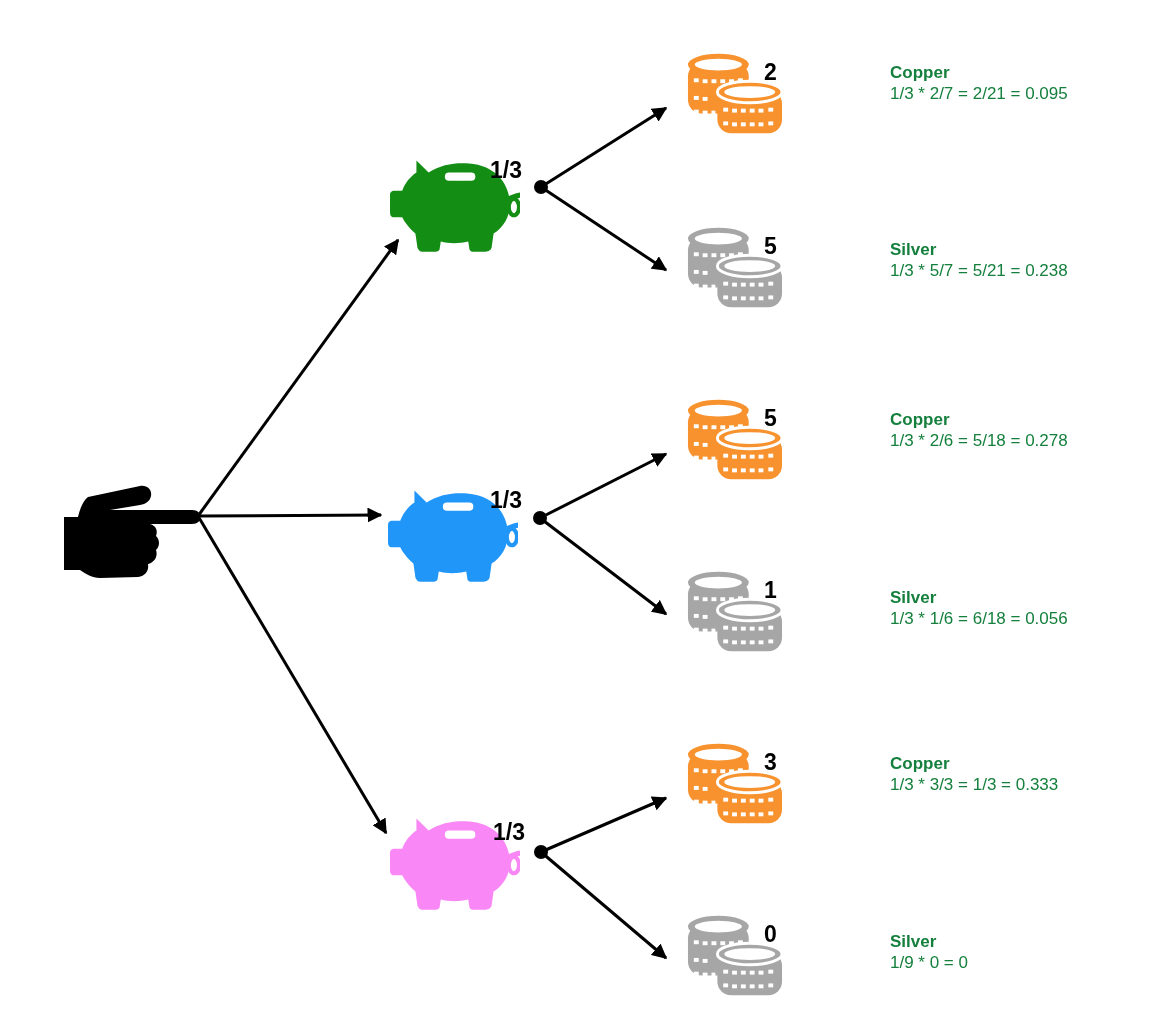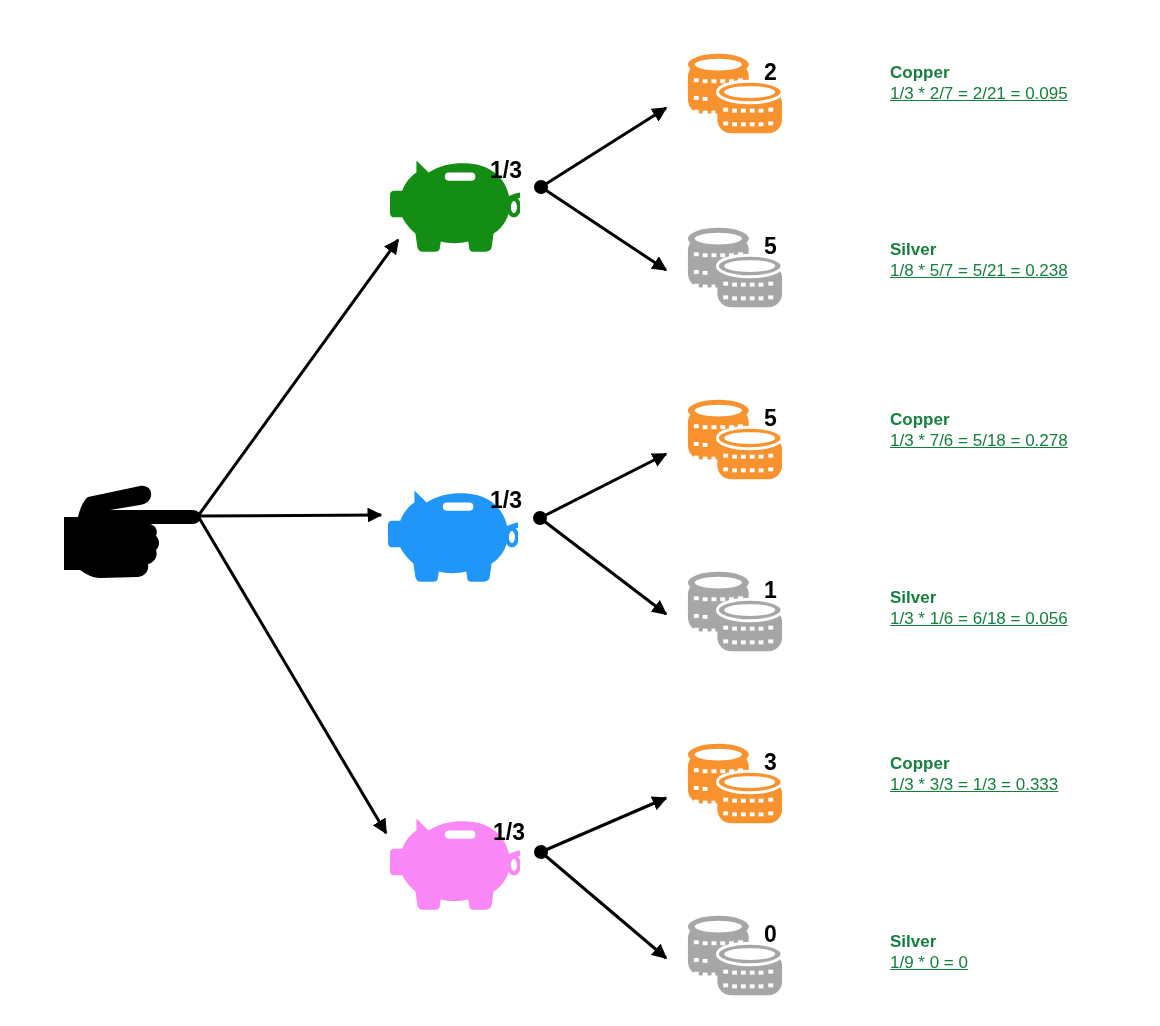--- a/index.html
+++ b/index.html
@@ -3,21 +3,21 @@
 <meta charset="utf-8">
 <style>
   html, body { margin: 0; padding: 0; background: #ffffff; }
   body { width: 1160px; height: 1026px; position: relative; overflow: hidden;
          font-family: "Liberation Sans", sans-serif; }
   svg#diagram { position: absolute; left: 0; top: 0; }
   .prob-label { font-family: "Liberation Sans", sans-serif; font-weight: bold; font-size: 23px; fill: #000; }
   .count-label { font-family: "Liberation Sans", sans-serif; font-weight: bold; font-size: 23px; fill: #000; }
   .result { position: absolute; left: 890px; color: #15803d; font-size: 17px; line-height: 21px; }
   .result .title { font-weight: bold; display: block; }
-  .result .formula { display: block; text-decoration: underline; }
+  .result .formula { display: block; }
 </style>
 </head>
 <body>
 
 <svg id="diagram" width="1160" height="1026" viewBox="0 0 1160 1026">
   <defs>
     <marker id="arrow" viewBox="0 0 10 10" refX="9" refY="5" markerWidth="5" markerHeight="5" orient="auto">
       <path d="M0,0 L10,5 L0,10 z" fill="#000"></path>
     </marker>
 
@@ -105,25 +105,25 @@
     </g>
 </svg>
 
 <div id="results">
     <div class="result" style="top: 62px;">
       <span class="title">Copper</span>
       <span class="formula">1/3 * 2/7 = 2/21 = 0.095</span>
     </div>
     <div class="result" style="top: 239px;">
       <span class="title">Silver</span>
-      <span class="formula">1/8 * 5/7 = 5/21 = 0.238</span>
+      <span class="formula">1/3 * 5/7 = 5/21 = 0.238</span>
     </div>
     <div class="result" style="top: 409px;">
       <span class="title">Copper</span>
-      <span class="formula">1/3 * 7/6 = 5/18 = 0.278</span>
+      <span class="formula">1/3 * 2/6 = 5/18 = 0.278</span>
     </div>
     <div class="result" style="top: 587px;">
       <span class="title">Silver</span>
       <span class="formula">1/3 * 1/6 = 6/18 = 0.056</span>
     </div>
     <div class="result" style="top: 753px;">
       <span class="title">Copper</span>
       <span class="formula">1/3 * 3/3 = 1/3 = 0.333</span>
     </div>
     <div class="result" style="top: 931px;">

